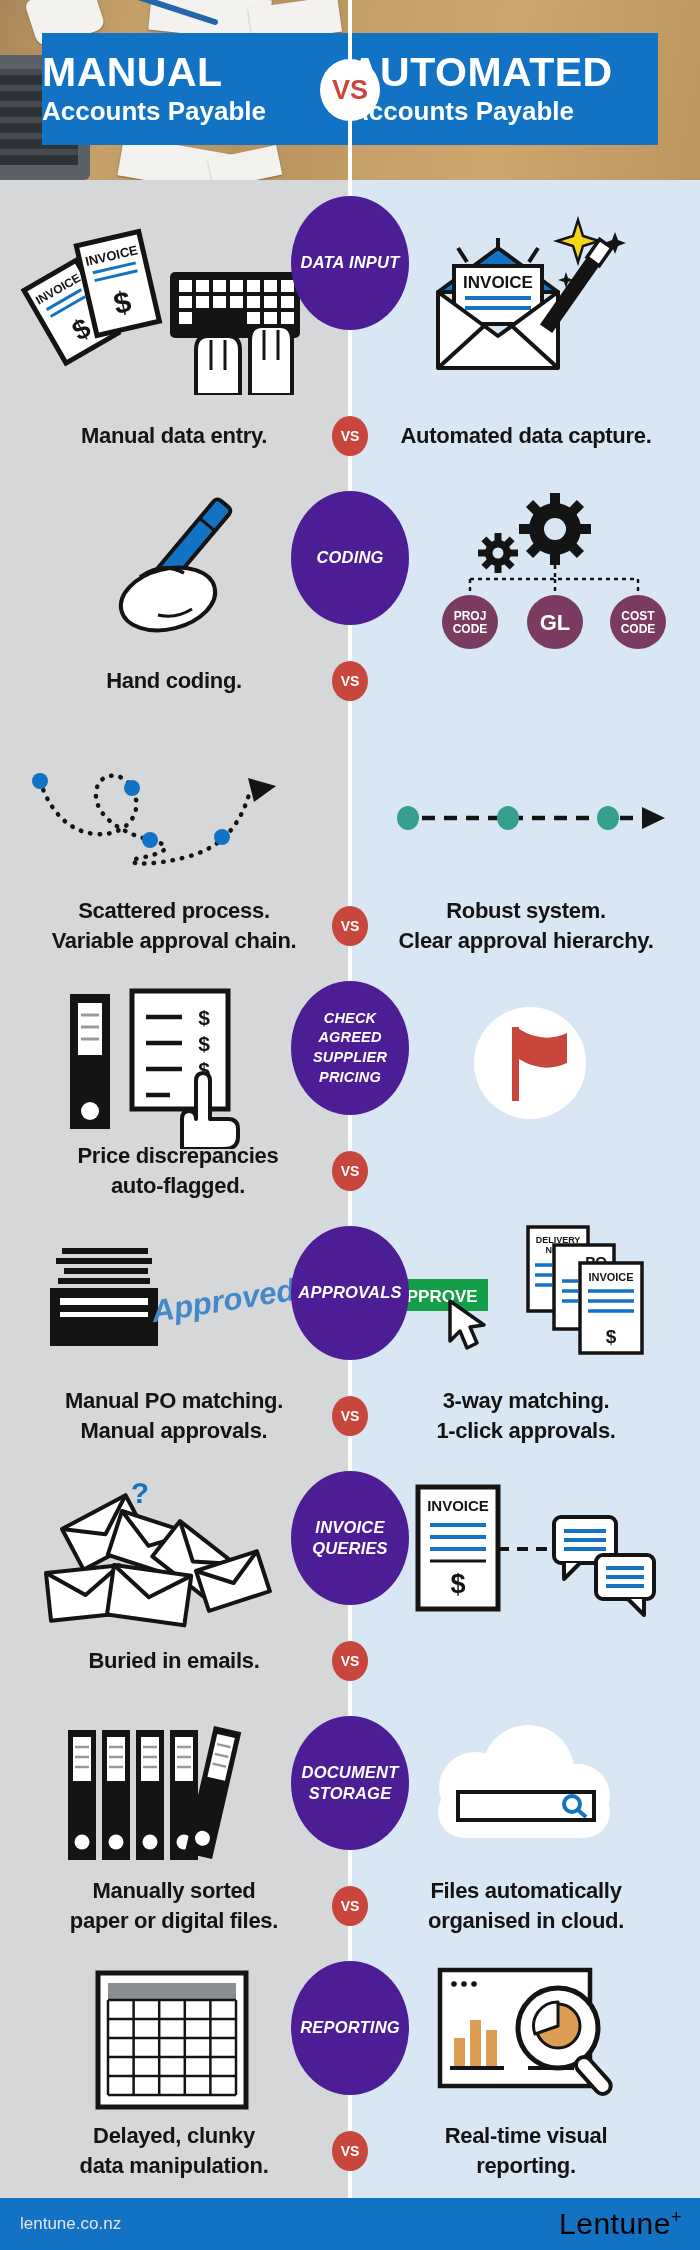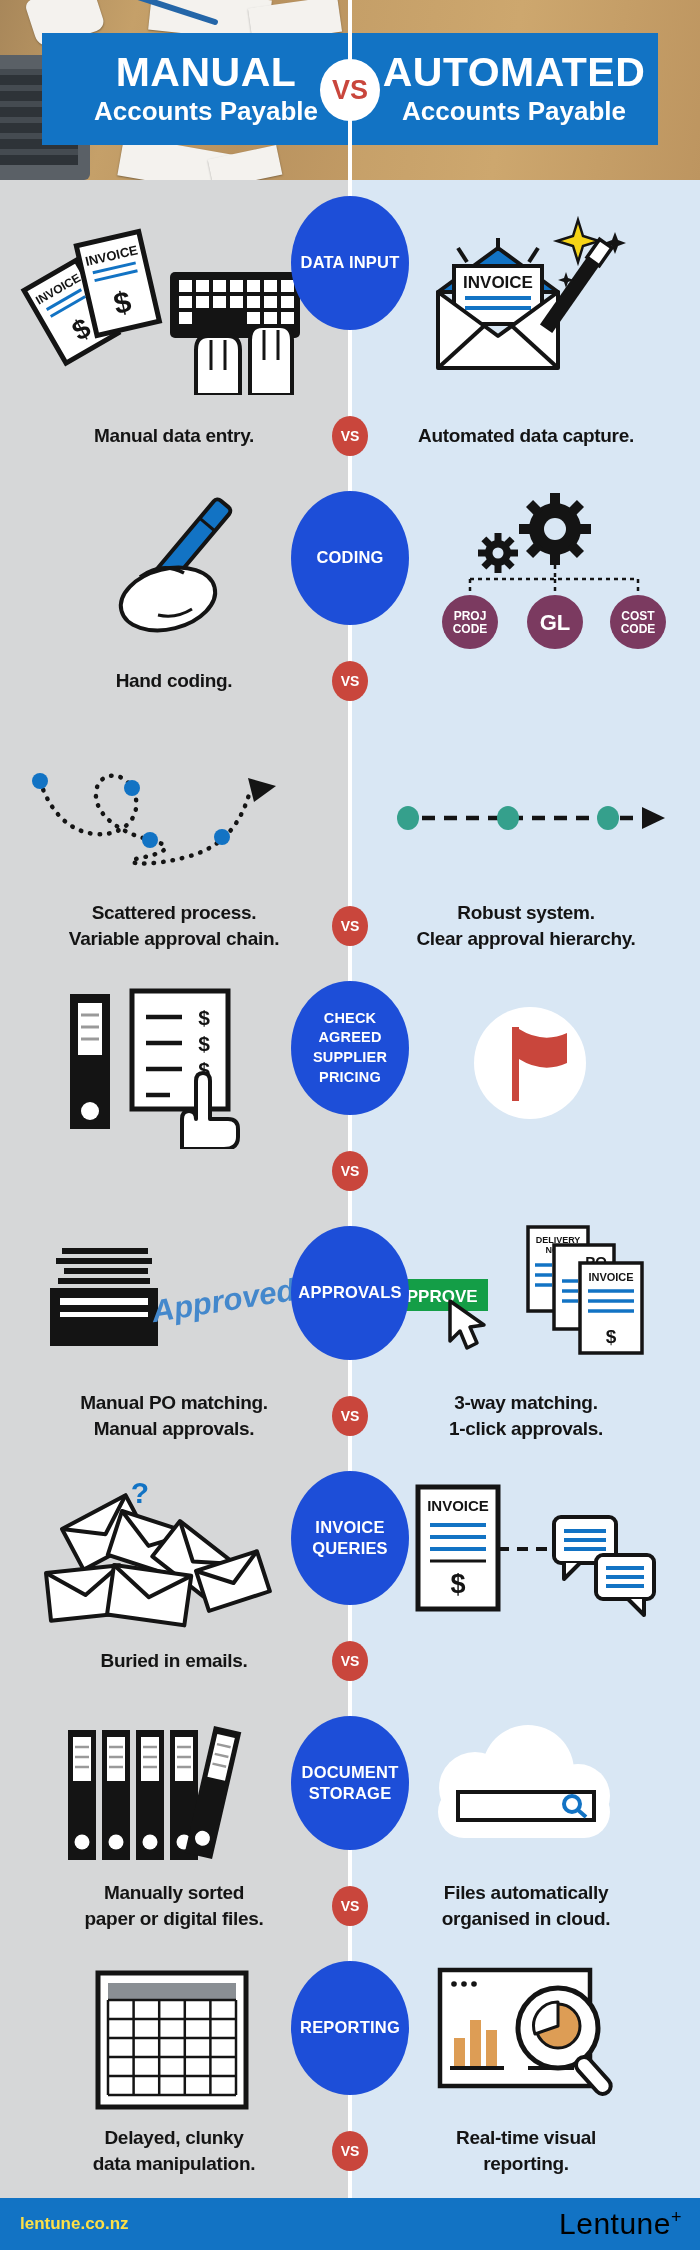--- a/index.html
+++ b/index.html
@@ -12,57 +12,57 @@
     background:linear-gradient(105deg,#a8875a 0%,#c5a069 35%,#b8925f 70%,#c19a64 100%);}
   .photo-right{position:absolute;left:352px;top:0;width:348px;height:180px;
     background:linear-gradient(100deg,#c59f68 0%,#cda76e 45%,#bd9560 100%);}
   .paper{position:absolute;background:#f4f2ee;box-shadow:0 1px 2px rgba(0,0,0,.35);}
   .laptop{position:absolute;left:-40px;top:55px;width:130px;height:125px;background:#5a6066;border-radius:6px;}
   .laptop .keys{position:absolute;left:12px;top:14px;width:106px;height:96px;
     background:repeating-linear-gradient(0deg,#2e3338 0 10px,#454b51 10px 16px);}
   .pen1{position:absolute;left:130px;top:6px;width:90px;height:6px;background:#2466a8;transform:rotate(18deg);border-radius:3px;}
 
   .banner{position:absolute;top:33px;left:42px;width:616px;height:112px;background:#1273c4;display:flex;z-index:4;}
-  .banner-half{width:308px;display:flex;flex-direction:column;align-items:center;justify-content:center;color:#fff;margin-left:20px;}
+  .banner-half{width:308px;display:flex;flex-direction:column;justify-content:center;color:#fff;}
   .banner-title{font-size:41px;font-weight:bold;letter-spacing:.5px;line-height:1.05;}
   .banner-sub{font-size:26px;font-weight:bold;margin-top:2px;}
   .banner-vs{position:absolute;left:50%;top:50%;transform:translate(-50%,-50%);width:60px;height:62px;border-radius:50%;
     background:#fff;display:flex;align-items:center;justify-content:center;font-size:27px;font-weight:bold;color:#c9463c;z-index:6;}
 
   
   .bodyarea{position:absolute;top:180px;left:0;width:700px;height:2018px;}
   .half-left{position:absolute;left:0;top:0;width:348px;height:100%;background:#d6d7d8;}
   .half-right{position:absolute;left:352px;top:0;width:348px;height:100%;background:#d9e7f4;}
   .divider{position:absolute;left:348px;top:0;width:4px;height:2198px;background:#ffffff;z-index:5;}
 
   .rows{position:absolute;top:0;left:0;width:700px;}
   .row{position:relative;width:700px;height:245px;}
   .row-first{height:303px;}
   .icon-cell{position:absolute;top:8px;width:320px;height:165px;display:flex;align-items:center;justify-content:center;z-index:2;}
   .row-first .icon-cell{top:30px;height:185px;}
   .icon-cell.l{left:10px;}
   .icon-cell.r{left:370px;}
   .circle{position:absolute;left:50%;transform:translateX(-50%);top:8px;width:118px;height:134px;border-radius:50%;
-    background:#1d4ed8;color:#fff;display:flex;align-items:center;justify-content:center;text-align:center;
-    font-weight:bold;font-size:16.5px;line-height:1.3;white-space:pre-line;z-index:6;letter-spacing:.2px;}
+    background:#4c1d95;color:#fff;display:flex;align-items:center;justify-content:center;text-align:center;
+    font-weight:bold;font-size:16.5px;line-height:1.3;white-space:pre-line;z-index:6;letter-spacing:.2px;font-style:italic;}
   .row-first .circle{top:16px;}
   .circle.small-label{font-size:14.5px;line-height:1.35;}
   .captions{position:absolute;left:0;top:158px;width:700px;height:80px;display:flex;align-items:center;z-index:6;}
   .row-first .captions{top:216px;}
-  .cap{width:348px;text-align:center;font-size:19px;font-weight:bold;color:#141414;line-height:1.35;white-space:pre-line;letter-spacing:-0.3px;}
+  .cap{width:348px;text-align:center;font-size:22px;font-weight:bold;color:#141414;line-height:1.35;white-space:pre-line;letter-spacing:-0.3px;}
   .cap.r{width:348px;margin-left:4px;}
   .vs-badge{position:absolute;left:50%;transform:translateX(-50%);width:36px;height:40px;border-radius:50%;background:#c9463c;
     color:#fff;font-size:14px;font-weight:bold;display:flex;align-items:center;justify-content:center;z-index:7;}
 
   svg{display:block;}
   svg text{font-family:"Liberation Sans",sans-serif;}
 
   
   .footer{position:absolute;left:0;bottom:0;width:700px;height:52px;background:#1273c4;display:flex;align-items:center;justify-content:space-between;z-index:8;}
-  .footer-url{color:#fde047;font-size:17px;font-weight:bold;margin-left:20px;text-decoration:none;}
+  .footer-url{color:#e5e5e5;font-size:17px;font-weight:normal;margin-left:20px;text-decoration:none;}
   .footer-logo{color:#000000;font-size:30px;font-weight:500;margin-right:18px;letter-spacing:.5px;}
   .footer-logo sup{font-size:18px;vertical-align:super;}
 </style>
 </head>
 <body>
 
 <div class="stage">
 
   <div class="photo">
     <div class="photo-left">
@@ -321,20 +321,22 @@
 SUPPLIER
 PRICING</div>
         <div class="icon-cell r">
           <svg width="320" height="165" viewBox="0 0 320 165">
             <circle cx="160" cy="82" r="56" fill="#fff"></circle>
             <rect x="142" y="46" width="7" height="74" fill="#c9463c"></rect>
             <path d="M149,48 q24,15 48,4 l0,30 q-24,11 -48,-4 z" fill="#c9463c"></path>
           </svg>
         </div>
         <div class="captions">
+          <div class="cap r">Price discrepancies
+auto-flagged.</div>
           <div class="vs-badge">VS</div>
         </div>
       </div>
 
       <div class="row">
         <div class="icon-cell l">
           <svg width="320" height="165" viewBox="0 0 320 165">
             <g fill="#141414">
               <rect x="52" y="22" width="86" height="6"></rect>
               <rect x="46" y="32" width="96" height="6"></rect>

